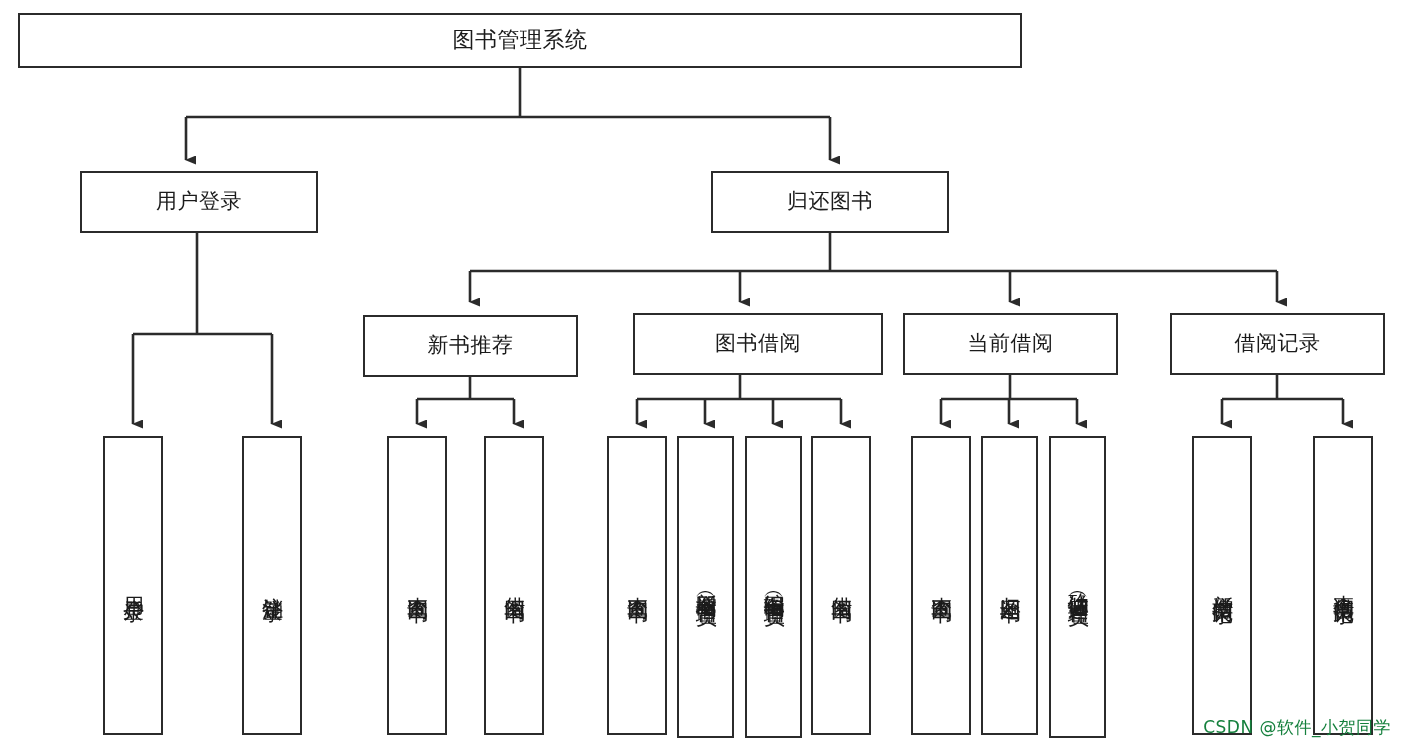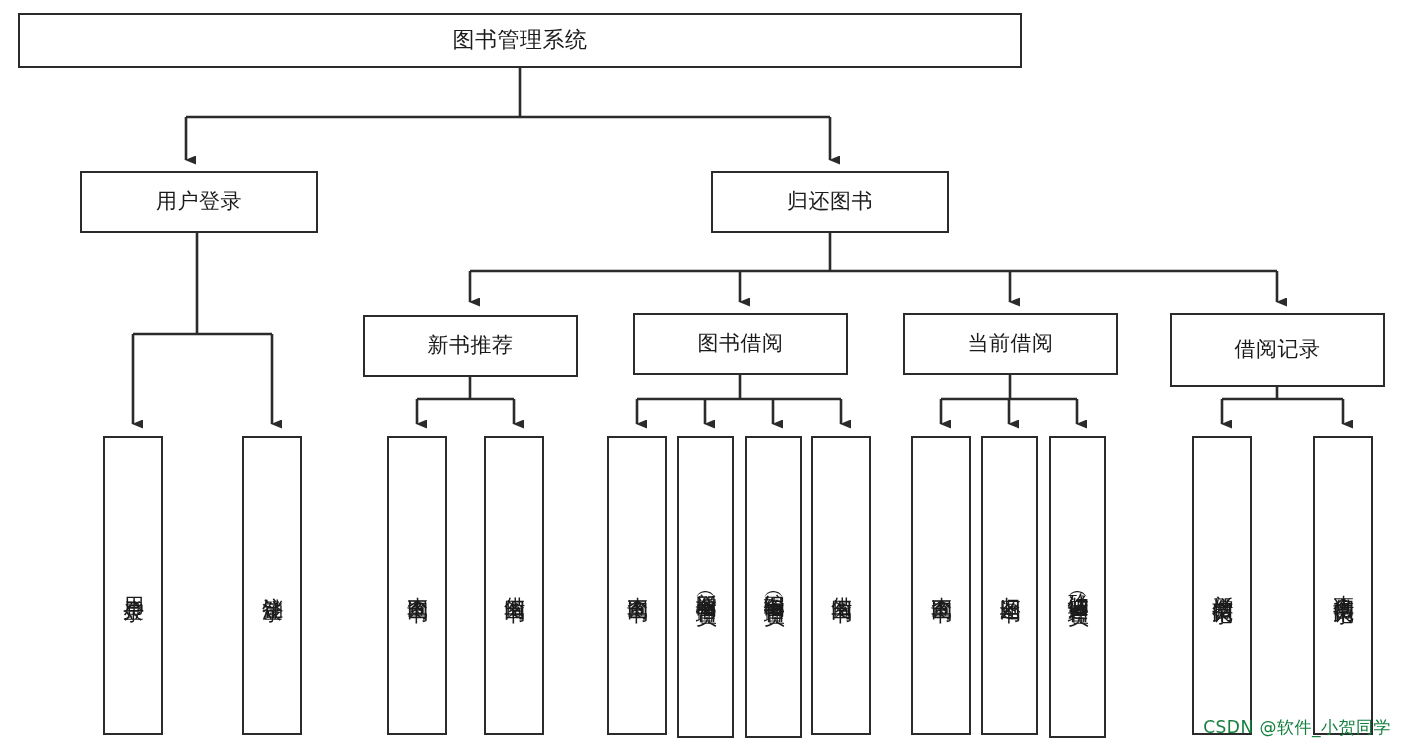--- a/index.html
+++ b/index.html
@@ -131,27 +131,27 @@
   <div class="node horiz" style="left:80px; top:171px; width:238px; height:62px;">
     <span class="label">用户登录</span>
   </div>
   <div class="node horiz" style="left:711px; top:171px; width:238px; height:62px;">
     <span class="label">归还图书</span>
   </div>
 
   <div class="node horiz" style="left:363px; top:315px; width:215px; height:62px;">
     <span class="label">新书推荐</span>
   </div>
-  <div class="node horiz" style="left:633px; top:313px; width:215px; height:62px;">
+  <div class="node horiz" style="left:633px; top:313px; width:250px; height:62px;">
     <span class="label">图书借阅</span>
   </div>
   <div class="node horiz" style="left:903px; top:313px; width:215px; height:62px;">
     <span class="label">当前借阅</span>
   </div>
-  <div class="node horiz" style="left:1170px; top:313px; width:215px; height:74px;">
+  <div class="node horiz" style="left:1170px; top:313px; width:215px; height:62px;">
     <span class="label">借阅记录</span>
   </div>
 
   <div class="node vert" style="left:103px; top:436px; width:60px; height:299px;">
     <span class="label">用户登录</span>
   </div>
   <div class="node vert" style="left:242px; top:436px; width:60px; height:299px;">
     <span class="label">注销登录</span>
   </div>
 

